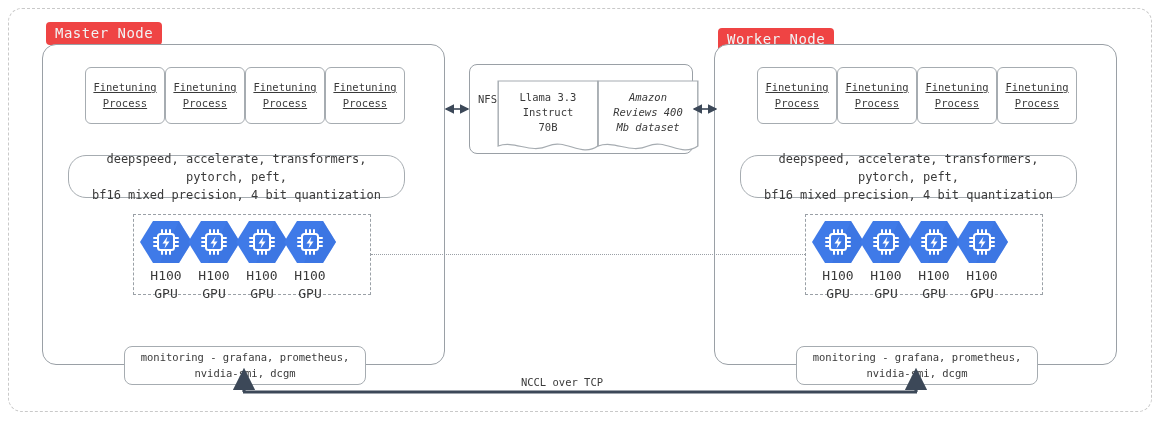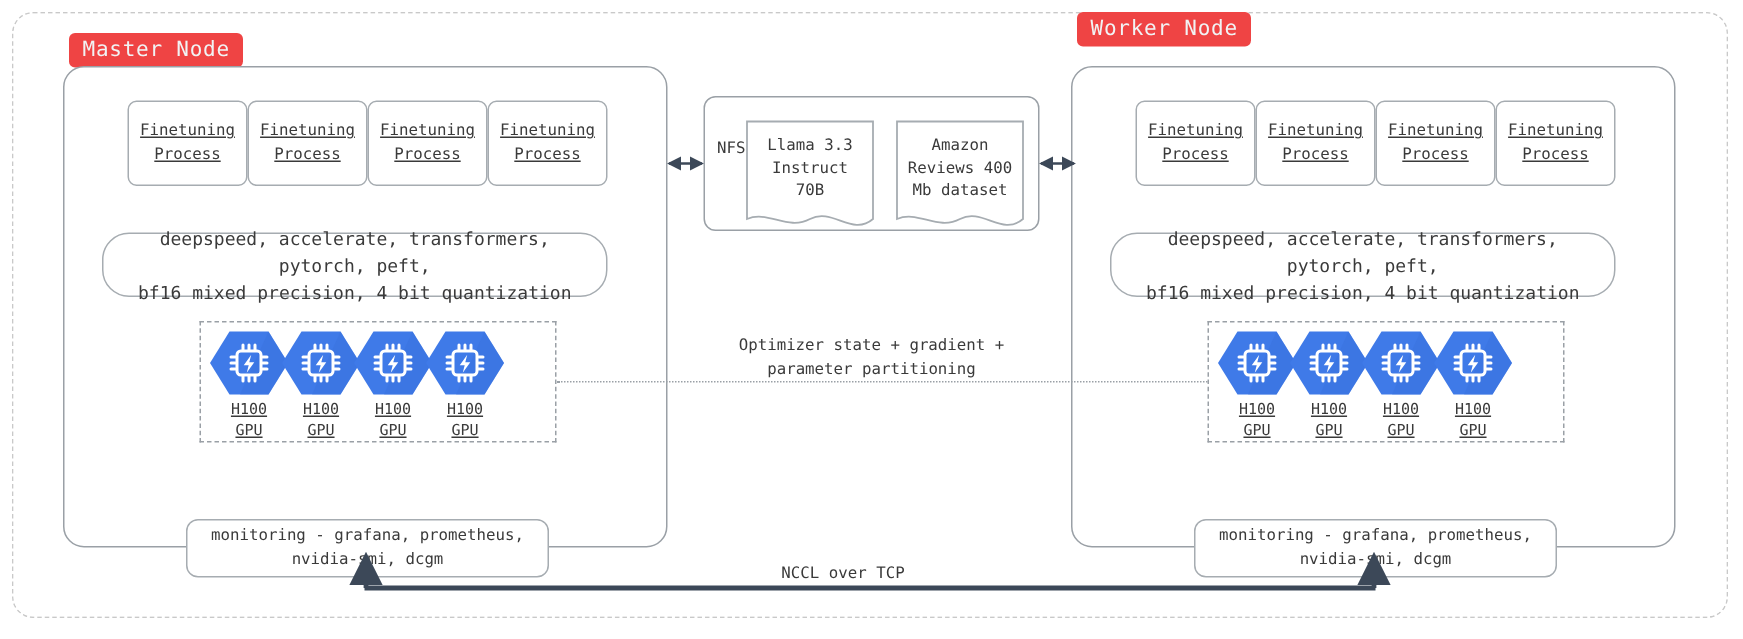--- a/index.html
+++ b/index.html
@@ -96,21 +96,21 @@
     position: absolute;
     left: 8px;
     top: 5px;
     font-size: 10.5px;
     color: #3a3a3a;
     line-height: 1;
     margin-top: 24px;
   }
   .doc-shape {
     position: absolute;
-    width: 86px;
+    width: 102px;
     height: 74px;
     border-radius: 21px;
   }
   .doc-shape svg { display: block; width: 100%; height: 100%; }
   .doc-text {
     position: absolute;
     left: 0;
     top: 10px;
     width: 100%;
     text-align: center;
@@ -128,26 +128,25 @@
     background: #ffffff;
   }
   .gpu-item {
     position: absolute;
     width: 52px;
     text-align: center;
   }
   .hexwrap { width: 52px; height: 46px; }
   .hexwrap svg { display: block; width: 100%; height: 100%; }
   .gpu-label {
-    font-size: 10px;
+    font-size: 13px;
     line-height: 1.35;
     color: #3a3a3a;
     margin-top: 2px;
     white-space: pre-line;
-    text-decoration: underline;
   }
 
   
   .free-text {
     position: absolute;
     font-size: 10.5px;
     line-height: 1.5;
     color: #3a3a3a;
     text-align: center;
     white-space: pre-line;
@@ -312,30 +311,30 @@
 
   <div class="doc-shape" style="left:497px; top:80px;">
     <svg viewBox="0 0 86 74" preserveAspectRatio="none">
       <path d="M1,1 L85,1 L85,66 C71,78 58,58 43,66 C28,74 15,60 1,66 Z" fill="#ffffff" stroke="#a6acb1" stroke-width="1.2"></path>
     </svg>
     <div class="doc-text">Llama 3.3
 Instruct
 70B</div>
   </div>
 
-  <div class="doc-shape" style="left:597px; top:80px;">
+  <div class="doc-shape" style="left:597px; top:80px;font-style:italic;">
     <svg viewBox="0 0 86 74" preserveAspectRatio="none">
       <path d="M1,1 L85,1 L85,66 C71,78 58,58 43,66 C28,74 15,60 1,66 Z" fill="#ffffff" stroke="#a6acb1" stroke-width="1.2"></path>
     </svg>
     <div class="doc-text">Amazon
 Reviews 400
 Mb dataset</div>
   </div>
 
-  <div class="node-badge" style="left:718px; top:8px;">Worker Node</div>
+  <div class="node-badge" style="left:718px; top:28px;">Worker Node</div>
   <div class="node-box" style="left:714px; top:44px; width:403px; height:321px;"></div>
 
   <div class="card proc-card" style="left:757px; top:67px; width:80px; height:57px;">Finetuning
 Process</div>
   <div class="card proc-card" style="left:837px; top:67px; width:80px; height:57px;">Finetuning
 Process</div>
   <div class="card proc-card" style="left:917px; top:67px; width:80px; height:57px;">Finetuning
 Process</div>
   <div class="card proc-card" style="left:997px; top:67px; width:80px; height:57px;">Finetuning
 Process</div>
@@ -455,22 +454,20 @@
       </svg>
     </div>
     <div class="gpu-label">H100
 GPU</div>
   </div>
 
   <div class="card monitor-card" style="left:796px; top:313px; width:242px; height:39px;">monitoring - grafana, prometheus,
 nvidia-smi, dcgm</div>
 
   <div class="dotted-line" style="left:371px; top:254px; width:434px;"></div>
-  <div class="free-text" style="left:461px; top:223px; width:240px;">Optimizer state + gradient +
-parameter partitioning</div>
 
   <div class="free-text" style="left:442px; top:375px; width:240px;">NCCL over TCP</div>
 
   <svg class="overlay" viewBox="0 0 1162 426">
     <defs>
       <marker id="ah" markerWidth="7" markerHeight="7" refX="6" refY="3.5" orient="auto">
         <polygon points="0,0 7,3.5 0,7" fill="#3c4858"></polygon>
       </marker>
       <marker id="ahs" markerWidth="6" markerHeight="6" refX="5.2" refY="3" orient="auto">
         <polygon points="0,0 6,3 0,6" fill="#3c4858"></polygon>

